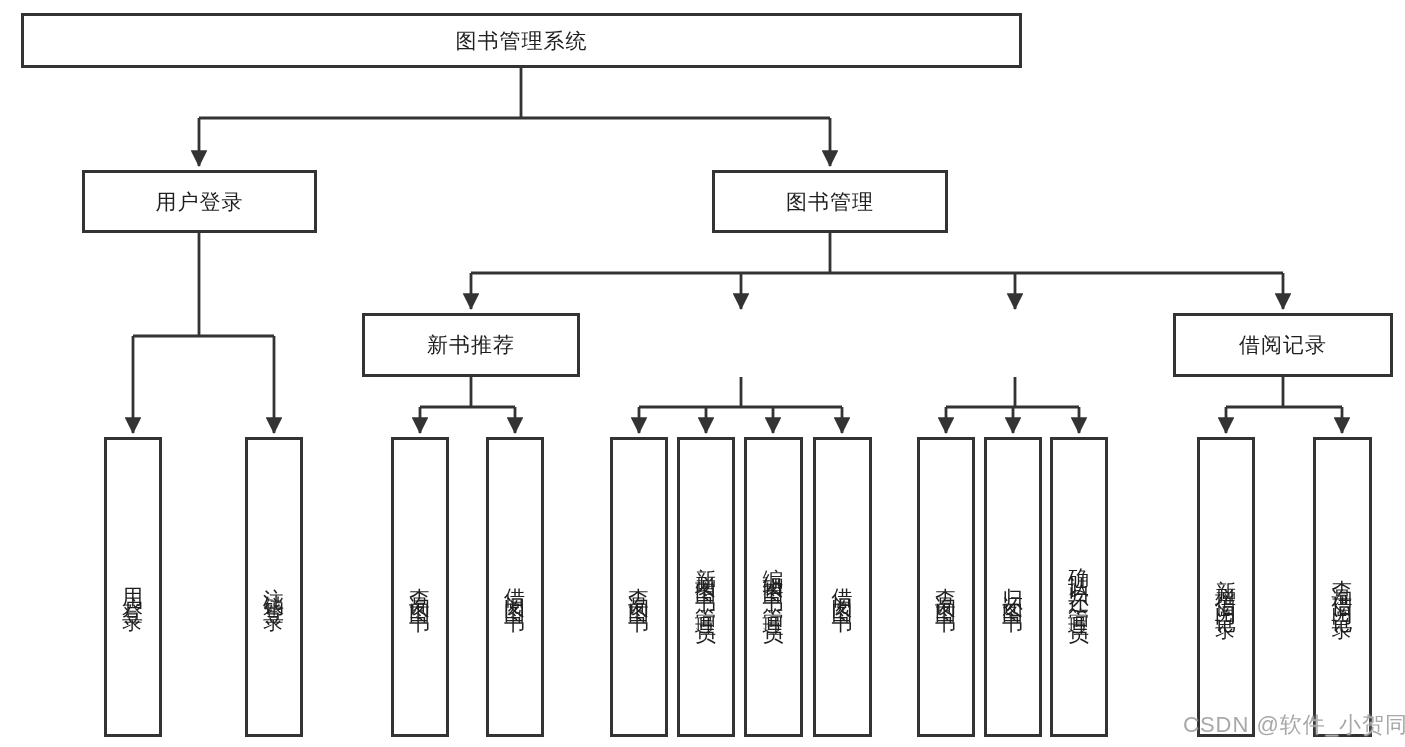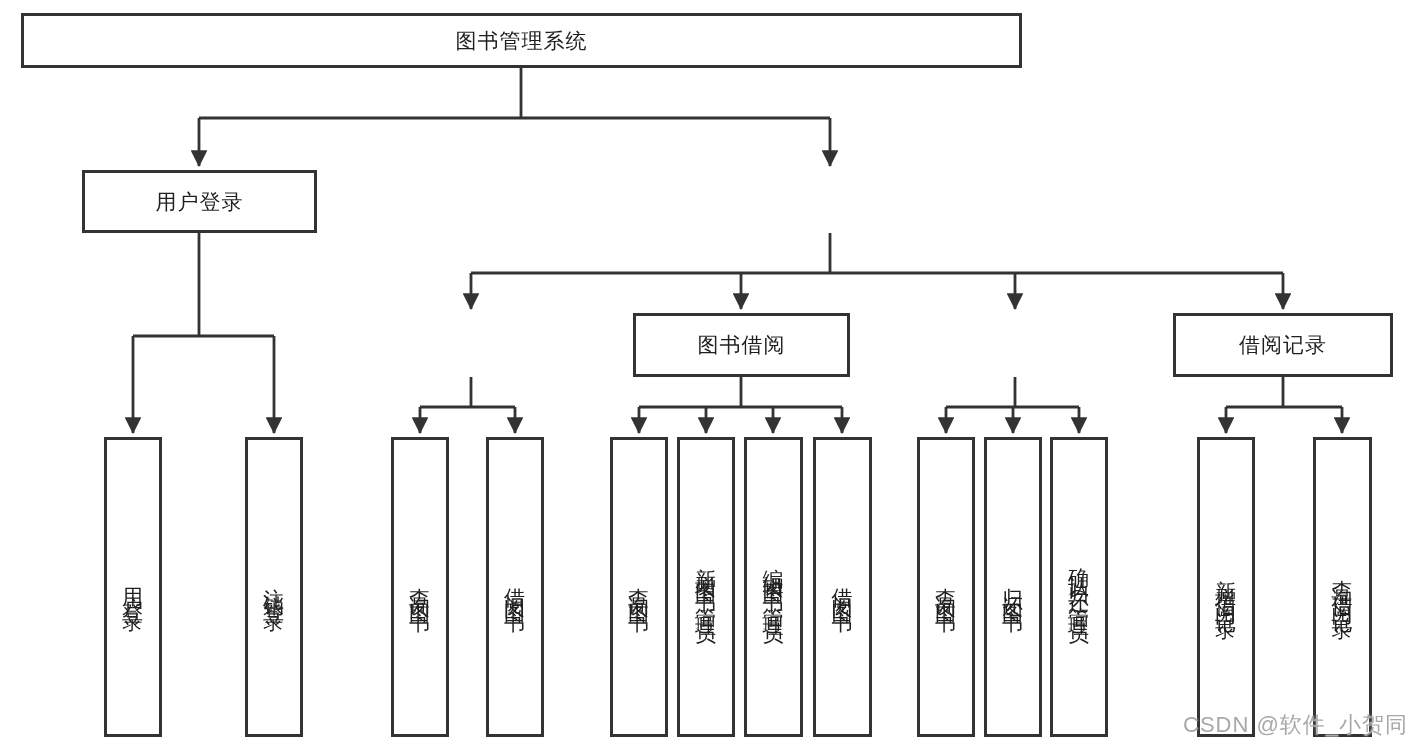--- a/index.html
+++ b/index.html
@@ -98,22 +98,23 @@
       <path d="M1283,377 V407"></path>
       <path d="M1226,407 H1342"></path>
       <path d="M1226,407 V433" marker-end="url(#arrow)"></path>
       <path d="M1342,407 V433" marker-end="url(#arrow)"></path>
     </g>
   </svg>
 
   <div class="node hbox" style="left:21px;top:13px;width:1001px;height:55px;">图书管理系统</div>
 
   <div class="node hbox" style="left:82px;top:170px;width:235px;height:63px;">用户登录</div>
+  <div class="node hbox" style="left:712px;top:170px;width:236px;height:63px;">图书管理</div>
 
-  <div class="node hbox" style="left:633px;top:313px;width:217px;height:64px;">图书借阅</div>
+  <div class="node hbox" style="left:362px;top:313px;width:218px;height:64px;">新书推荐</div>
   <div class="node hbox" style="left:1173px;top:313px;width:220px;height:64px;">借阅记录</div>
 
   <div class="node vbox" style="left:104px;top:437px;width:58px;height:300px;">
     <span class="vtext">用户登录</span>
   </div>
   <div class="node vbox" style="left:245px;top:437px;width:58px;height:300px;">
     <span class="vtext">注销登录</span>
   </div>
 
   <div class="node vbox" style="left:391px;top:437px;width:58px;height:300px;">

